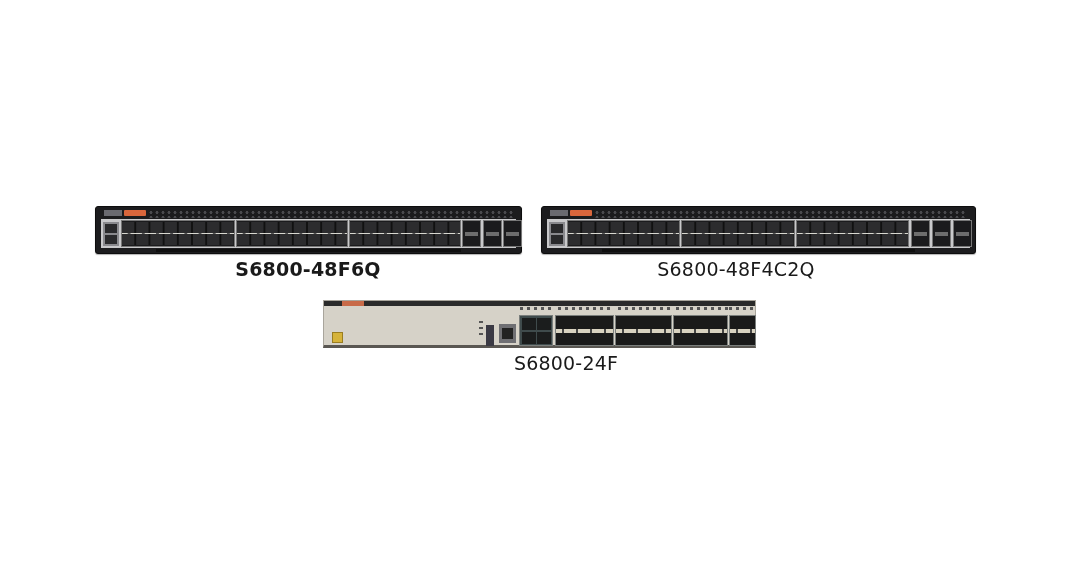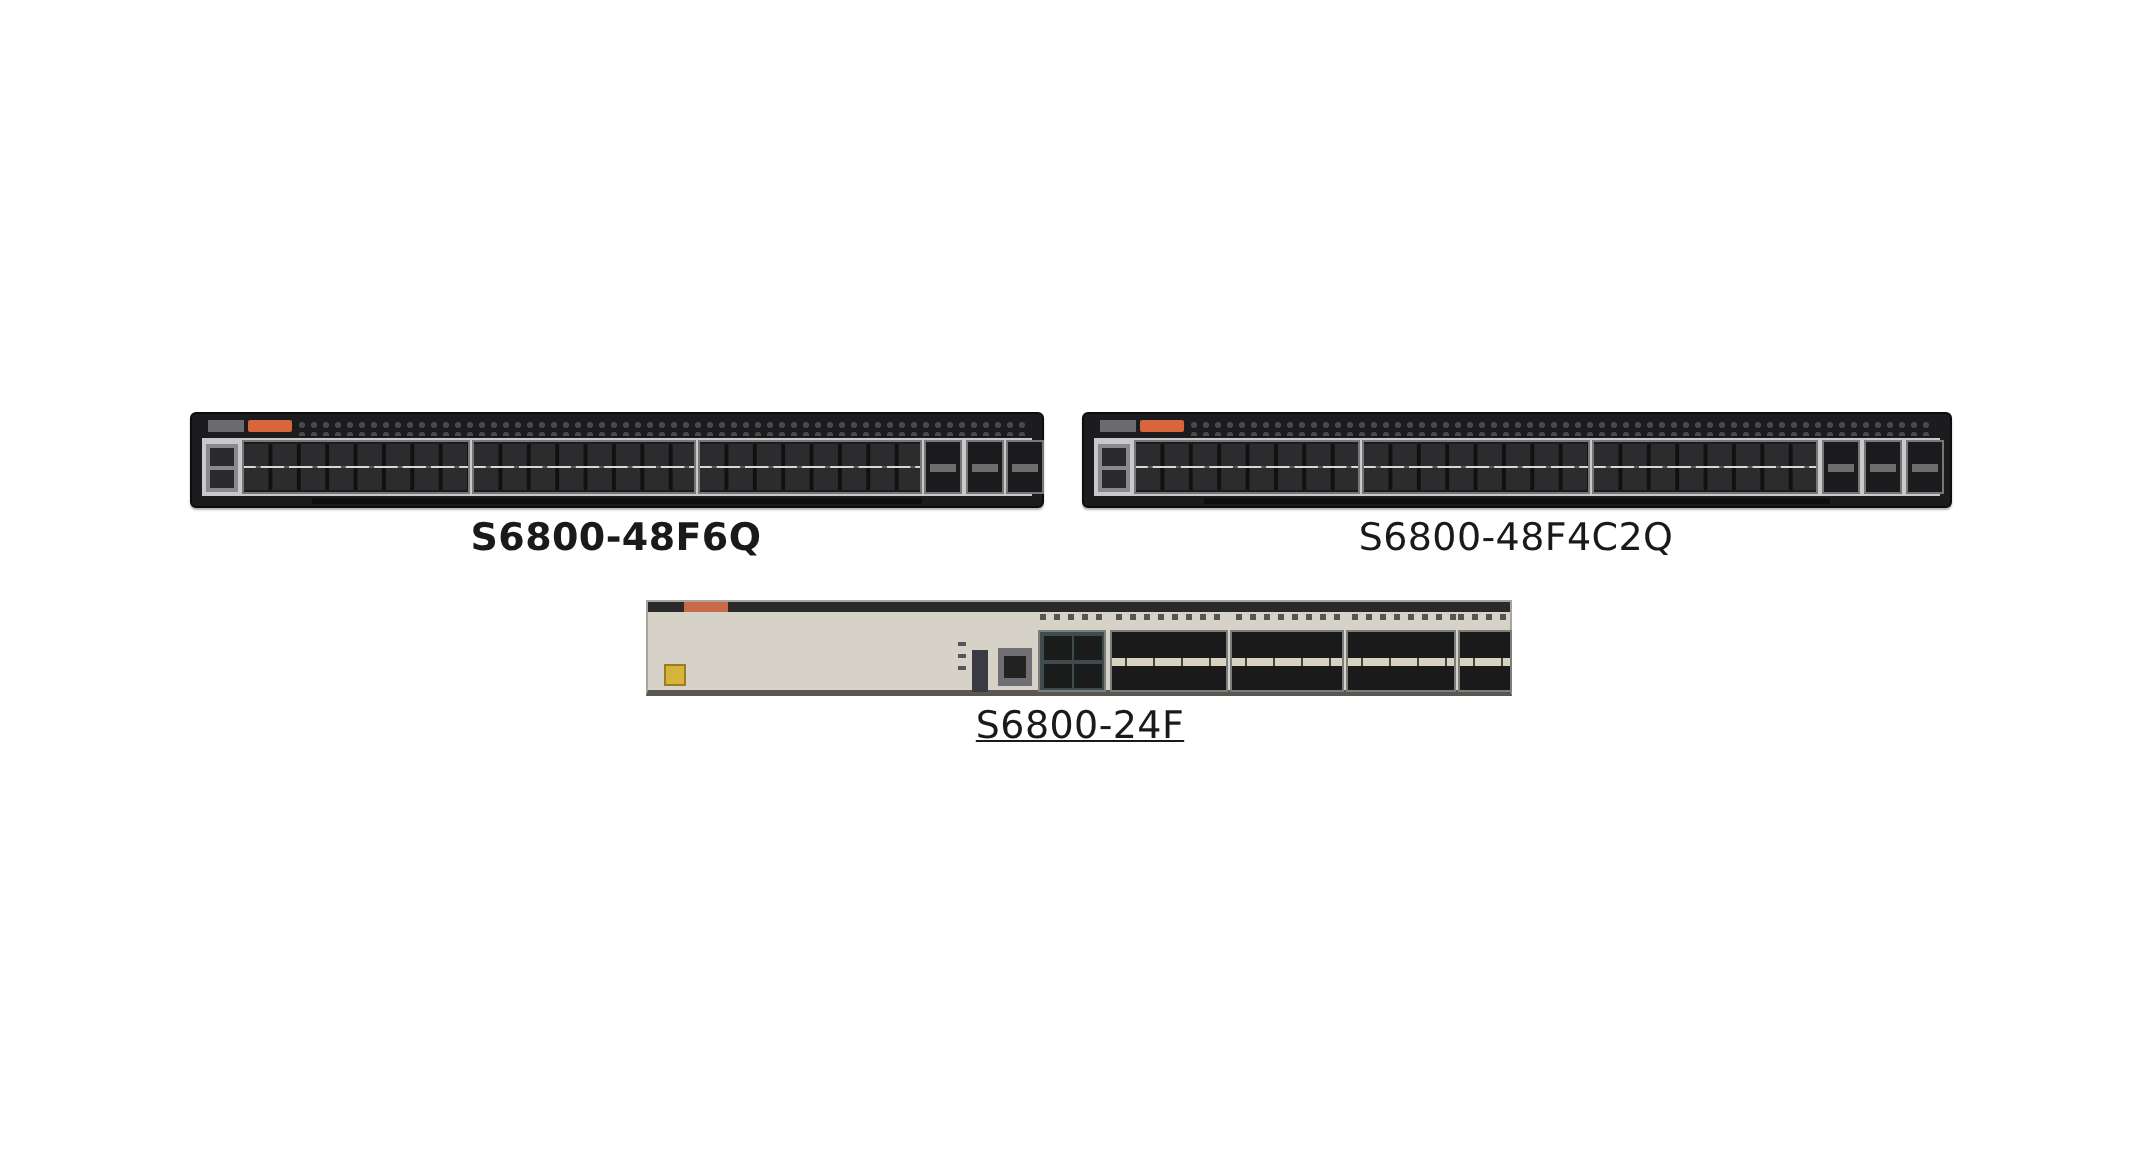--- a/index.html
+++ b/index.html
@@ -115,21 +115,21 @@
       </div>
     <div class="qsfp" style="left:385px;">
         <div class="bar"></div>
       </div>
     <div class="qsfp" style="left:406px;">
         <div class="bar"></div>
       </div>
   </div>
   <div class="bottomstrip"></div>
 </div>
-<div class="label" style="left:658px; top:258px; width:200px;">S6800-48F4C2Q</div>
+<div class="label" style="left:636px; top:258px; width:200px;">S6800-48F4C2Q</div>
 
 <div class="device sw24" style="left:323px; top:300px; width:433px;">
   <div class="topbar">
       <div class="orange"></div>
     </div>
   <div class="chip"></div>
   <div class="leds">
       <i></i>
       <i></i>
       <i></i>
@@ -155,13 +155,13 @@
   <div class="sfp" style="left:291px; width:57px;">
       <div class="mid"></div>
     </div>
   <div class="sfp" style="left:349px; width:55px;">
       <div class="mid"></div>
     </div>
   <div class="sfp" style="left:405px; width:27px;">
       <div class="mid"></div>
     </div>
 </div>
-<div class="label" style="left:440px; top:352px; width:200px;text-decoration:underline;">S6800-24F</div>
+<div class="label" style="left:466px; top:352px; width:200px;">S6800-24F</div>
 
 </body></html>

